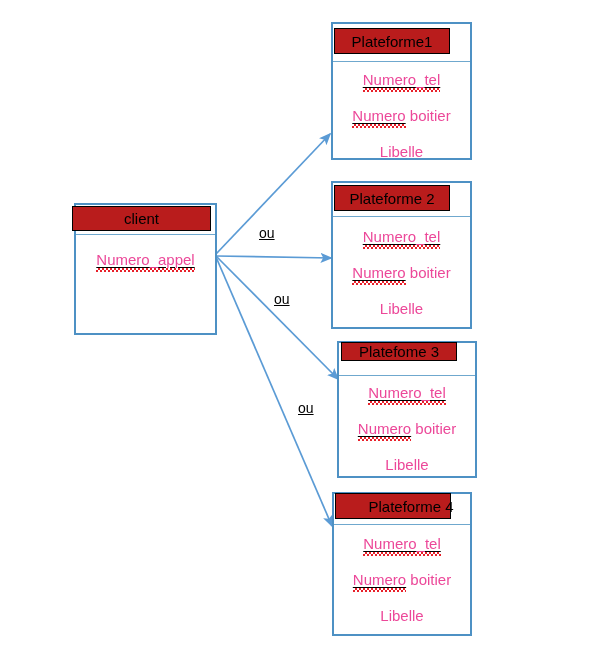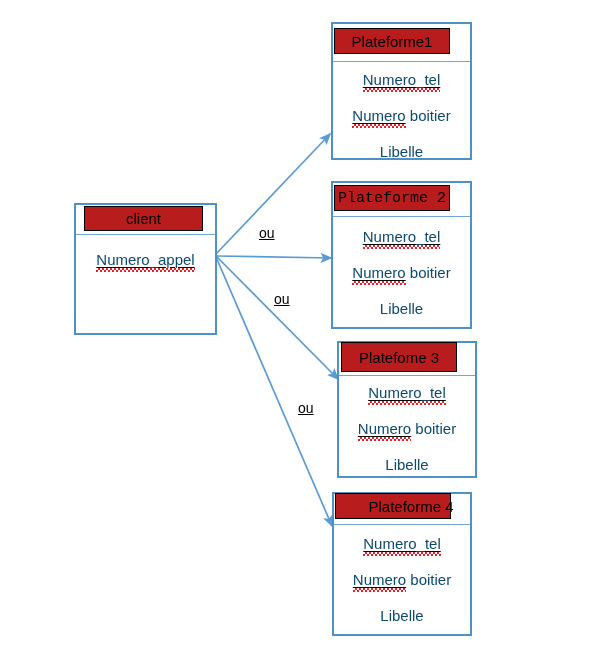--- a/index.html
+++ b/index.html
@@ -57,21 +57,21 @@
     line-height: 1;
     color: #000000;
     white-space: nowrap;
   }
   .attr {
     position: absolute;
     text-align: center;
     font-size: 15px;
     line-height: 1;
     white-space: nowrap;
-    color: #0c4a6e;
+    color: #ec4899;
   }
   .attr .u {
     text-decoration: underline;
     text-decoration-color: #000000;
     text-decoration-thickness: 1px;
     text-underline-offset: 2px;
   }
   
   .sp {
     position: relative;
@@ -117,21 +117,21 @@
     <line x1="216" y1="256" x2="331" y2="258" stroke="#5B9BD5" stroke-width="1.7" marker-end="url(#ah)"></line>
 
     <line x1="216" y1="256" x2="338" y2="379" stroke="#5B9BD5" stroke-width="1.7" marker-end="url(#ah)"></line>
 
     <line x1="216" y1="257" x2="332" y2="526" stroke="#5B9BD5" stroke-width="1.7" marker-end="url(#ah)"></line>
   </svg>
 
   <div class="entity" style="left:74px; top:203px; width:143px; height:132px;">
     <div class="entity-divider" style="top:29px;"></div>
   </div>
-  <div class="title-box" style="left:84px; top:206px; width:119px; height:25px;">
+  <div class="title-box" style="left:72px; top:206px; width:139px; height:25px;">
     <span>client</span>
   </div>
   <div class="attr" style="left:74px; top:252px; width:143px;">
     <span class="u sp">Numero_appel</span>
   </div>
 
   <div class="entity" style="left:331px; top:22px; width:141px; height:138px;">
     <div class="entity-divider" style="top:37px;"></div>
   </div>
   <div class="title-box" style="left:334px; top:28px; width:116px; height:26px;">
@@ -143,37 +143,37 @@
   <div class="attr" style="left:331px; top:108px; width:141px;">
     <span><span class="u sp">Numero</span> boitier</span>
   </div>
   <div class="attr" style="left:331px; top:144px; width:141px;">
     <span>Libelle</span>
   </div>
 
   <div class="entity" style="left:331px; top:181px; width:141px; height:148px;">
     <div class="entity-divider" style="top:33px;"></div>
   </div>
-  <div class="title-box" style="left:334px; top:185px; width:116px; height:26px;font-family:Liberation Mono, monospace;">
+  <div class="title-box" style="left:334px; top:185px; width:116px; height:26px;">
     <span>Plateforme 2</span>
   </div>
   <div class="attr" style="left:331px; top:229px; width:141px;">
     <span class="u sp">Numero_tel</span>
   </div>
   <div class="attr" style="left:331px; top:265px; width:141px;">
     <span><span class="u sp">Numero</span> boitier</span>
   </div>
   <div class="attr" style="left:331px; top:301px; width:141px;">
     <span>Libelle</span>
   </div>
 
   <div class="entity" style="left:337px; top:341px; width:140px; height:137px;">
     <div class="entity-divider" style="top:32px;"></div>
   </div>
-  <div class="title-box" style="left:341px; top:342px; width:116px; height:30px;">
+  <div class="title-box" style="left:341px; top:342px; width:116px; height:19px;">
     <span>Platefome 3</span>
   </div>
   <div class="attr" style="left:337px; top:385px; width:140px;">
     <span class="u sp">Numero_tel</span>
   </div>
   <div class="attr" style="left:337px; top:421px; width:140px;">
     <span><span class="u sp">Numero</span> boitier</span>
   </div>
   <div class="attr" style="left:337px; top:457px; width:140px;">
     <span>Libelle</span>

